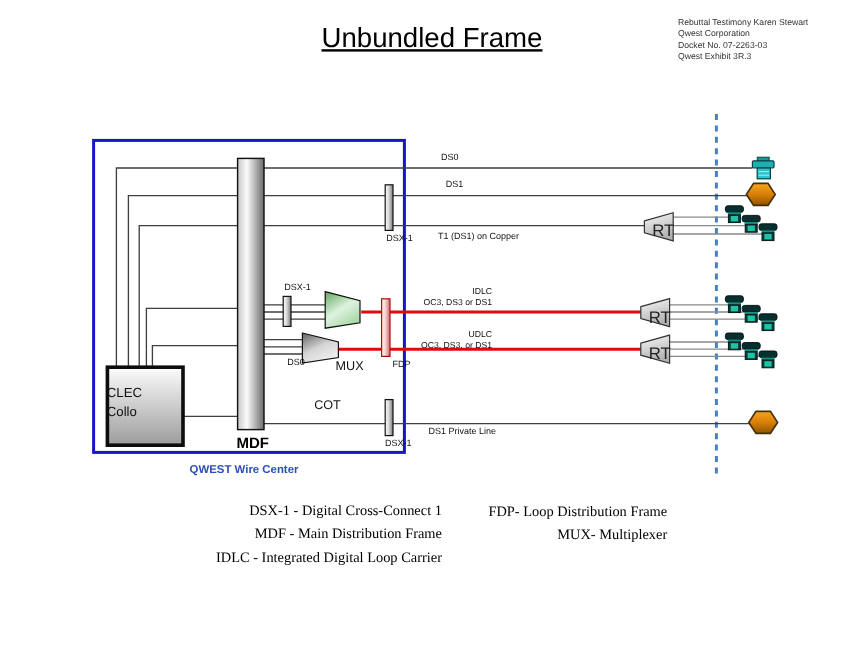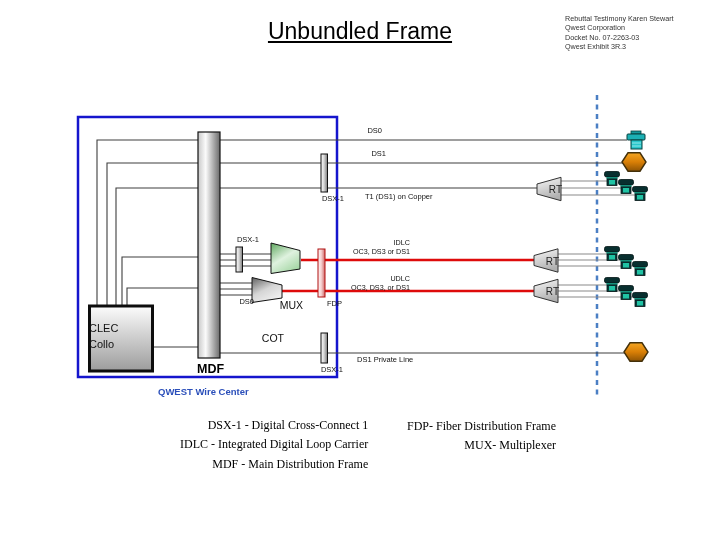--- a/index.html
+++ b/index.html
@@ -6,21 +6,21 @@
   .slide{position:relative;width:720px;height:540px;background:#ffffff;overflow:hidden;
          font-family:"Liberation Sans",sans-serif;color:#111;}
   .abs{position:absolute;}
   .title{left:0;top:18px;width:720px;text-align:center;font-size:23px;color:#000;}
   .title span{text-decoration:underline;}
   .exhibit{left:565px;top:14px;width:160px;font-size:7.2px;line-height:9.4px;color:#333;}
   .lbl{font-size:7.5px;color:#111;white-space:nowrap;}
   .ctr{text-align:right;}
   .two-line{line-height:9px;font-size:7.2px;}
   .shape-lbl{font-size:10.5px;color:#101010;margin-top:48px;}
-  .rt-lbl{font-size:10px;color:#222;}
+  .rt-lbl{font-size:14px;color:#222;}
   .clec-lbl{left:89px;top:321px;width:64px;font-size:11px;line-height:15.5px;color:#111;}
   .mdf-lbl{left:197px;top:362px;width:26px;text-align:center;font-size:12.5px;font-weight:bold;color:#000;}
   .qwest-lbl{left:158px;top:386px;font-size:9.5px;font-weight:bold;color:#2b4fba;}
   .legend{font-family:"Liberation Serif",serif;font-size:12px;line-height:19.3px;color:#000;white-space:nowrap;text-align:right;}
   .legend-left{left:180px;top:416px;}
   .legend-right{left:407px;top:417px;}
   svg{position:absolute;left:0;top:0;}
 </style>
 </head>
 <body>
@@ -193,21 +193,21 @@
   </div>
   <div class="abs mdf-lbl">MDF</div>
 
   <div class="abs lbl ctr" style="left:303px;top:365px;width:40px;">DSX-1</div>
   <div class="abs lbl" style="left:357px;top:355px;">DS1 Private Line</div>
 
   <div class="abs qwest-lbl">QWEST Wire Center</div>
 
   <div class="abs legend legend-left">
     <div>DSX-1 - Digital Cross-Connect 1</div>
+    <div>MDF - Main Distribution Frame</div>
     <div>IDLC - Integrated Digital Loop Carrier</div>
-    <div>MDF - Main Distribution Frame</div>
   </div>
   <div class="abs legend legend-right">
-    <div>FDP- Fiber Distribution Frame</div>
+    <div>FDP- Loop Distribution Frame</div>
     <div>MUX- Multiplexer</div>
   </div>
 
 </div>
 
 </body></html>

